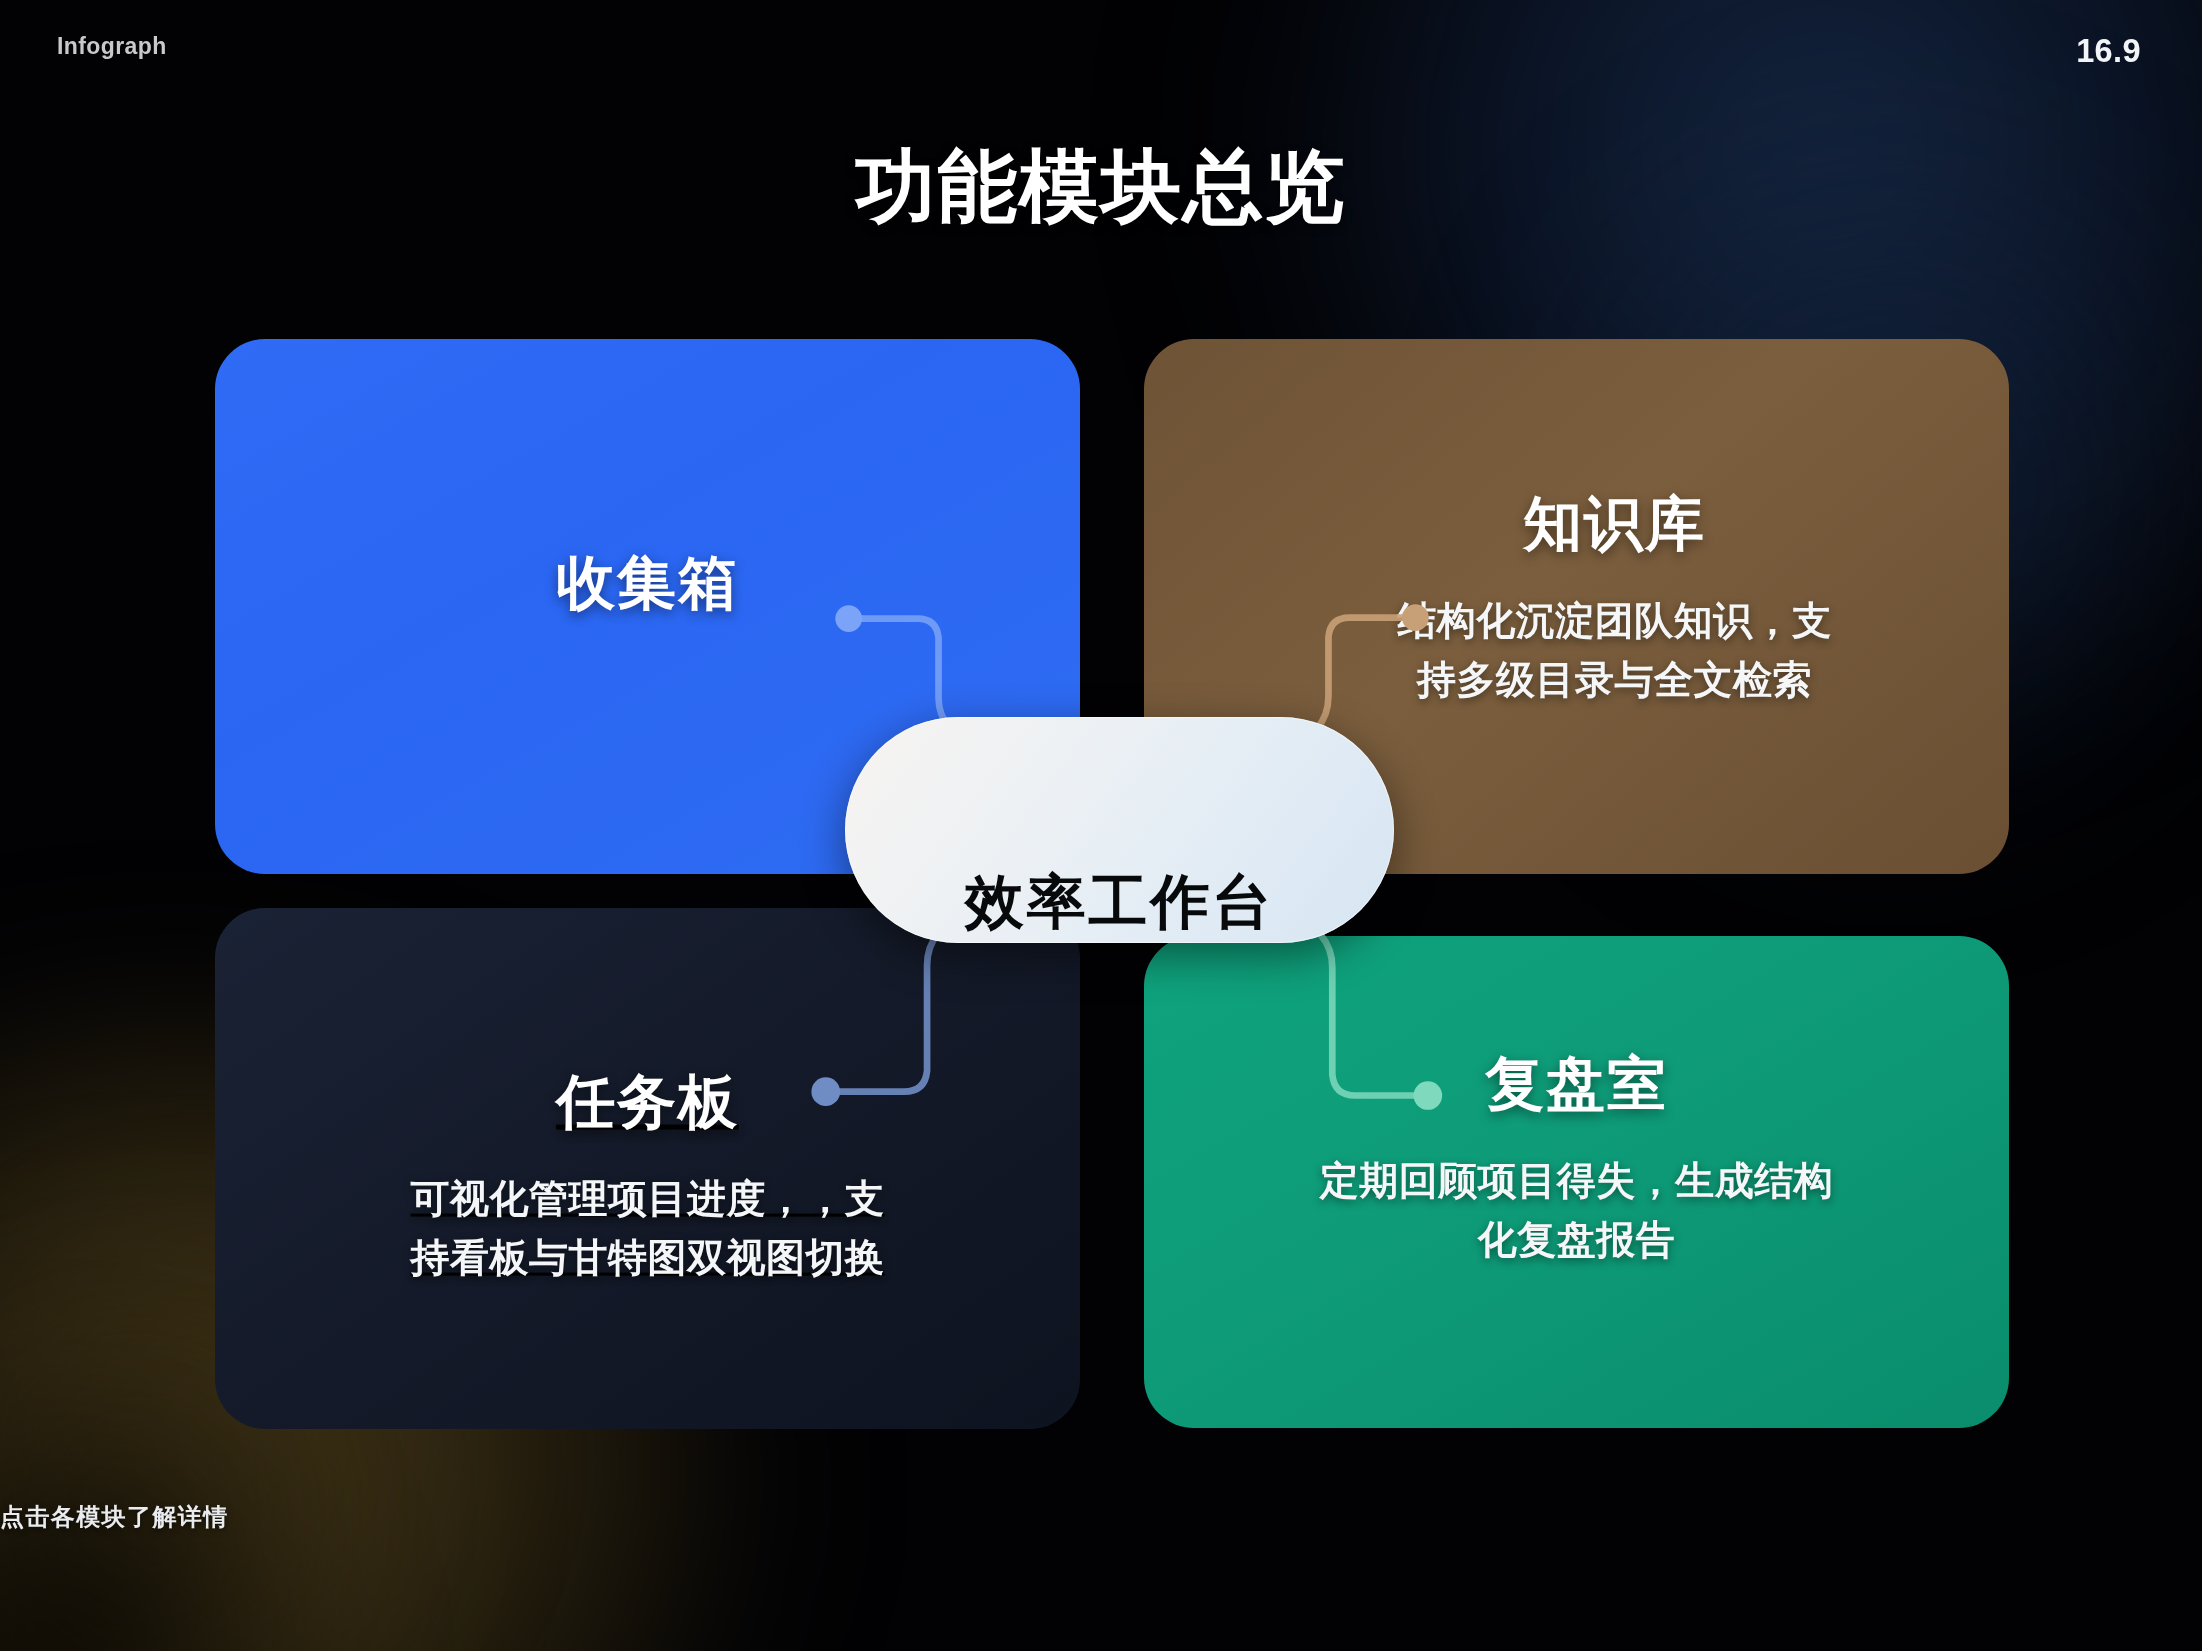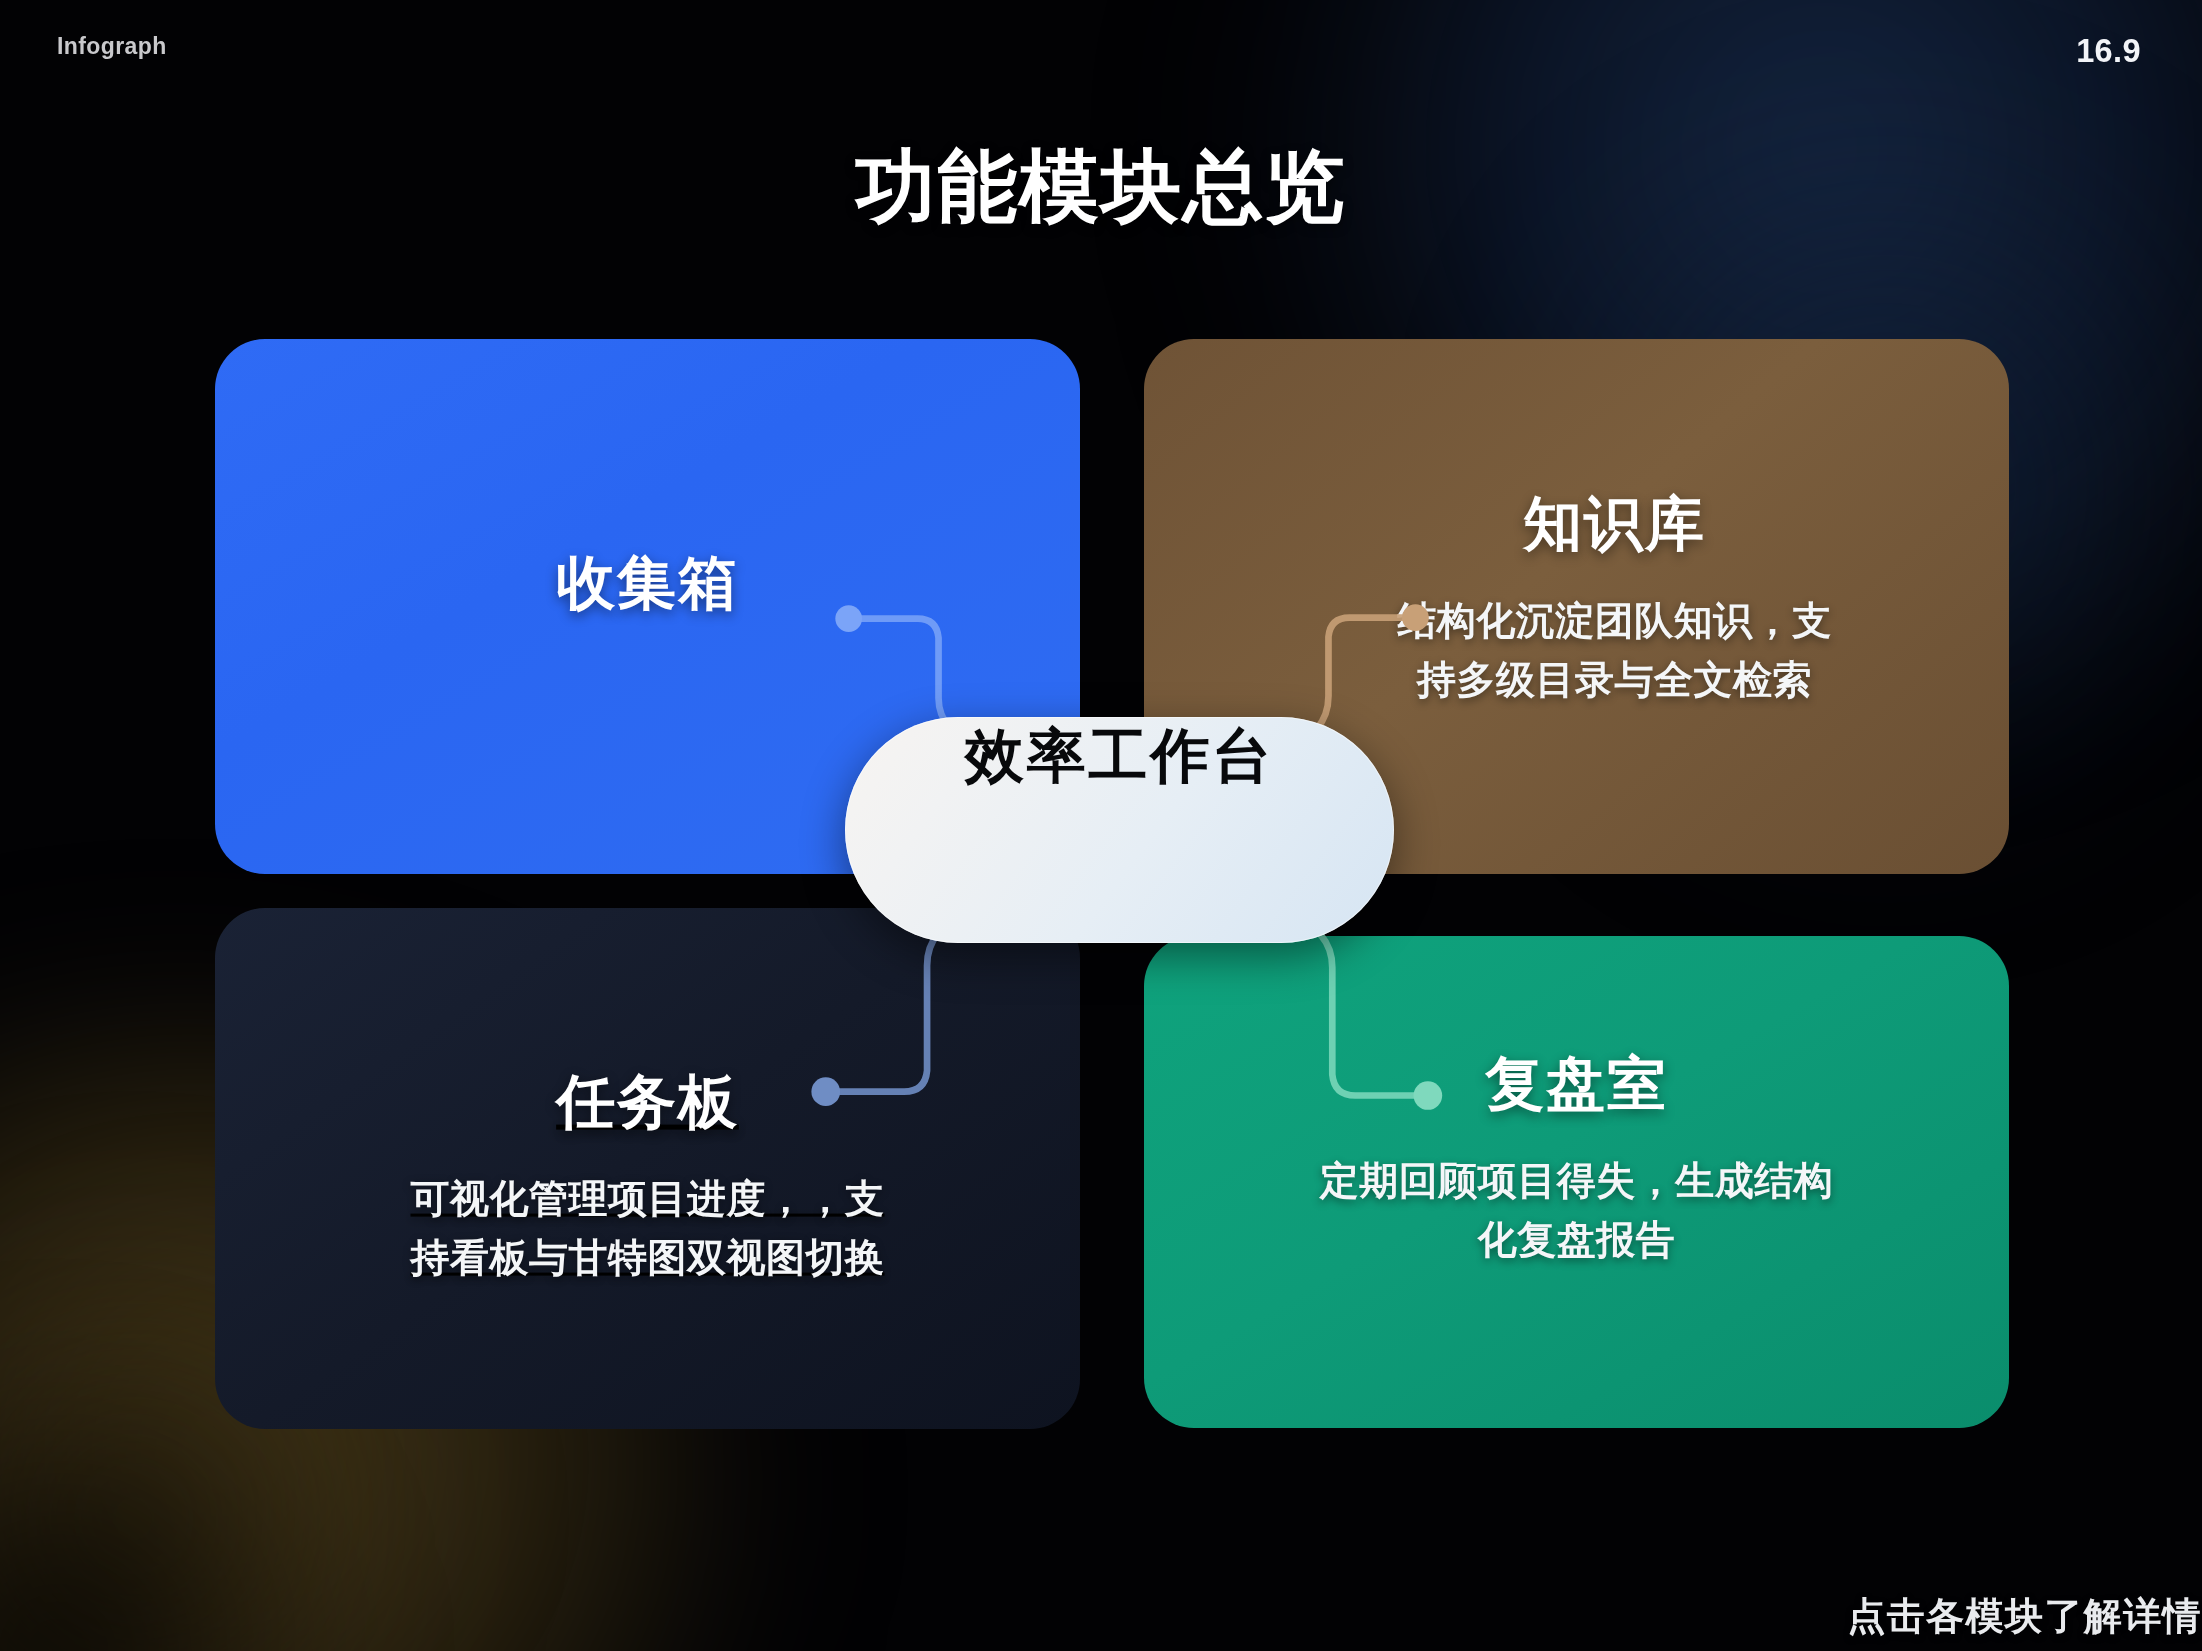--- a/index.html
+++ b/index.html
@@ -90,31 +90,31 @@
 
   
   #connectors { position:absolute; inset:0; pointer-events:none; z-index:5; }
 
   
   #hub {
     position:absolute; left:845px; top:717px;
     width:549px; height:226px; border-radius:113px; z-index:6;
     background:linear-gradient(127deg,#f7f4f1 0%,#f1f2f3 22%,#e6eef5 55%,#d6e5f3 100%);
     box-shadow:0 13.4px 44px rgba(0,0,0,.45), 0 0 0 1px rgba(255,255,255,.5) inset;
-    display:flex; align-items:flex-start; justify-content:center;
+    display:flex; align-items:flex-end; justify-content:center;
   }
   #hub-label {
     font-size:59px; font-weight:bold; color:#08090b;
     letter-spacing:2.9px;
   }
 
   
   #footer {
-    position:absolute; left:0; right:0; top:1591px; text-align:right;
-    font-size:38px; font-weight:bold; color:#e9ebee; letter-spacing:1.4px;
+    position:absolute; left:0; right:0; top:1501px; text-align:left;
+    font-size:24px; font-weight:bold; color:#e9ebee; letter-spacing:1.4px;
     text-shadow:0 1.9px 6.7px rgba(0,0,0,.6);
   }
 </style>
 </head>
 <body>
 
 <div id="bg">
   <div class="glow glow-navy"></div>
   <div class="glow glow-navy2"></div>
   <div class="glow glow-amber"></div>

